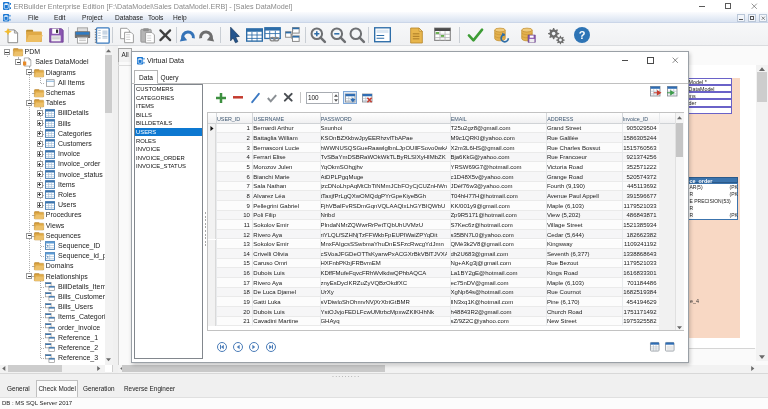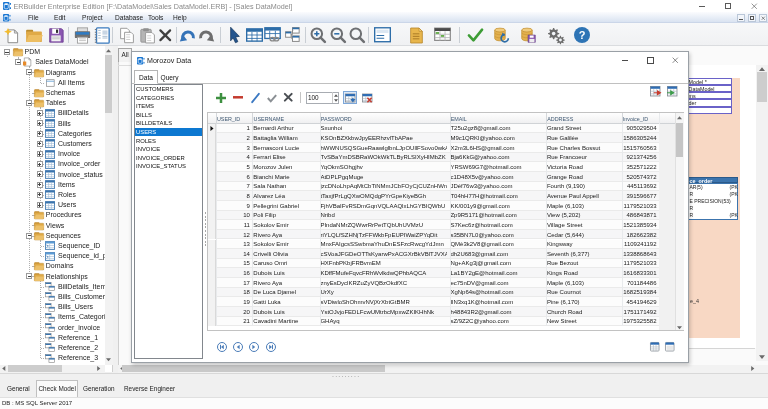--- a/index.html
+++ b/index.html
@@ -525,21 +525,21 @@
   </svg>
 <div class="a" style="left:756px;top:364.5px;width:12px;height:8px;background:#f2f2f2;"></div>
 <div class="a" style="left:131.3px;top:51.2px;width:557.7px;height:312.3px;background:#ffffff;border:1px solid #9aa0a6;box-shadow:1px 2px 4px rgba(0,0,0,0.22);"></div>
 <svg class="a" width="7.5" height="7.5" style="left:136.5px;top:56.5px" viewBox="0 0 16 16">
     <rect x="0" y="0" width="13" height="16" rx="2" fill="#1976d2"></rect>
 <ellipse cx="6.5" cy="4.2" rx="4" ry="1.8" fill="#fff"></ellipse>
 <path d="M2.5 4.2v7.6c0 1 1.8 1.8 4 1.8s4-.8 4-1.8V4.2" fill="none" stroke="#fff" stroke-width="1.4"></path>
 <rect x="13.8" y="2" width="2.2" height="3.5" fill="#1976d2"></rect>
 <rect x="13.8" y="10.5" width="2.2" height="3.5" fill="#1976d2"></rect>
   </svg>
-<div class="t" style="left:147px;top:56.7px;font-size:7.1px;color:#1a1a1a;">Morozov Data</div>
+<div class="t" style="left:147px;top:56.7px;font-size:7.1px;color:#1a1a1a;">Virtual Data</div>
 <div class="a" style="left:621.5px;top:60.3px;width:6.5px;height:1px;background:#4a4a4a;"></div>
 <div class="a" style="left:647px;top:57.3px;width:6.5px;height:6.5px;border:1px solid #4a4a4a;"></div>
 <svg class="a" width="6.5" height="6.5" style="left:672px;top:57px" viewBox="0 0 10 10">
     <path d="M1 1l8 8M9 1l-8 8" stroke="#4a4a4a" stroke-width="1"></path>
   </svg>
 <div class="a" style="left:132.3px;top:83.4px;width:556px;height:1px;background:#c0c0c0;"></div>
 <div class="a" style="left:133.5px;top:70px;width:24px;height:14.4px;background:#fff;border:1px solid #b5b5b5;border-bottom:1px solid #fff;"></div>
 <div class="t" style="left:139px;top:74.2px;font-size:6.6px;color:#111;">Data</div>
 <div class="t" style="left:160.5px;top:74.2px;font-size:6.6px;color:#111;">Query</div>
 <div class="a" style="left:133.8px;top:84px;width:69.5px;height:275px;background:#fff;border:1px solid #82878d;"></div>

